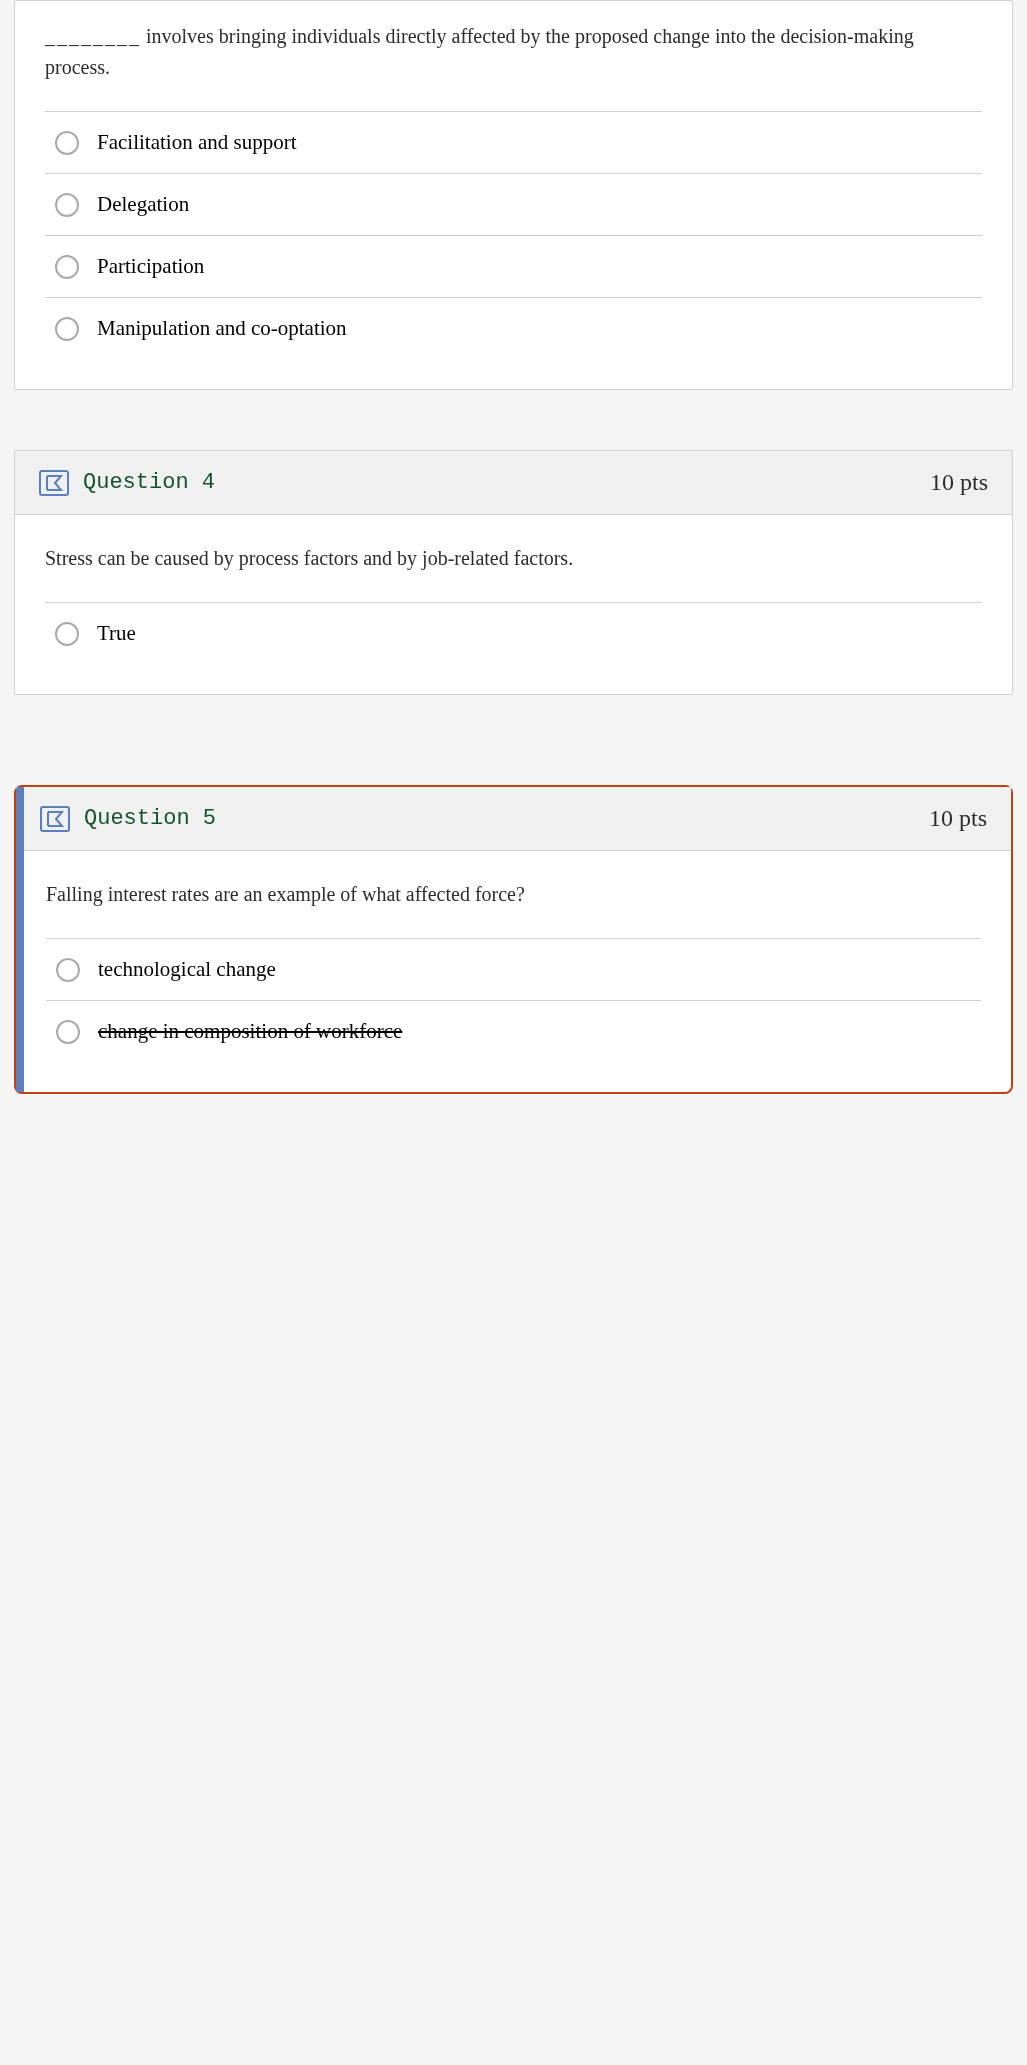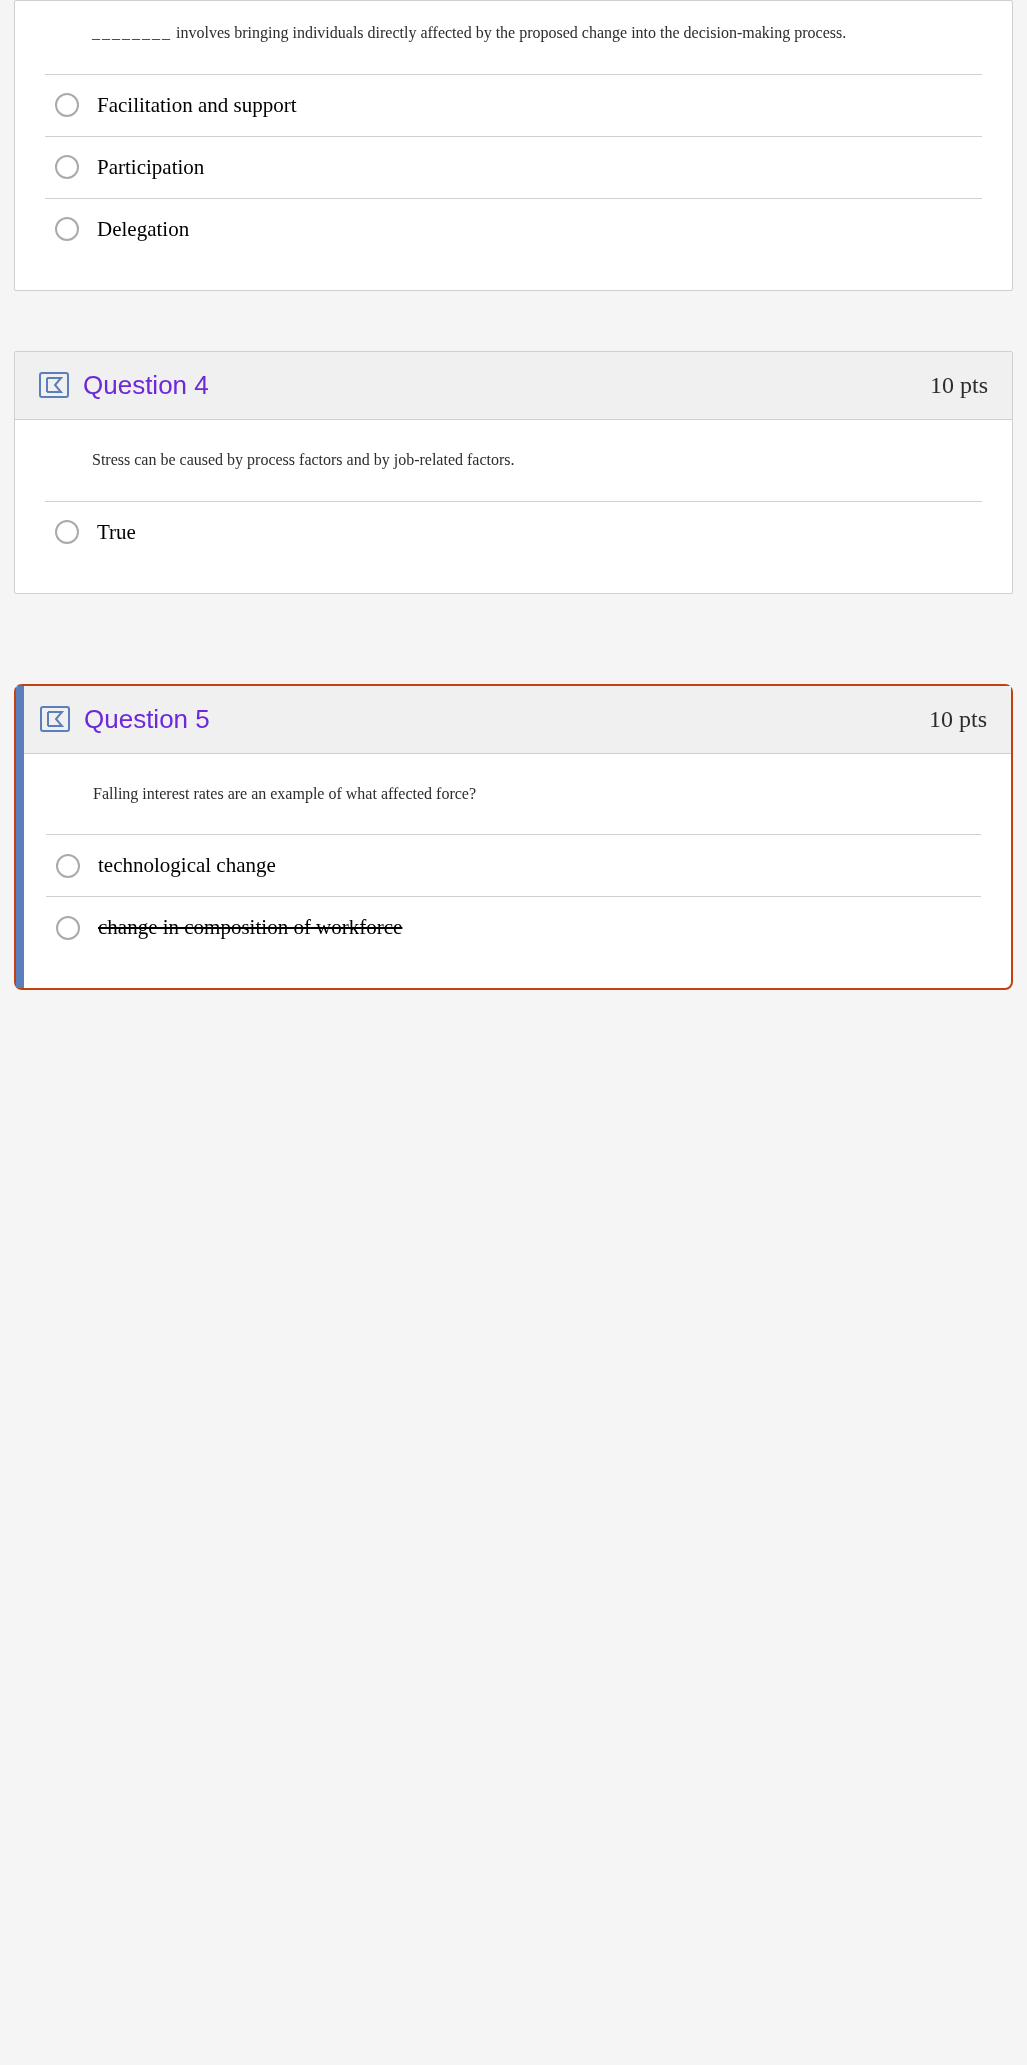--- a/index.html
+++ b/index.html
@@ -33,25 +33,24 @@
     
     .question-top-partial {
       background: #fff;
       border: 1px solid #d0d0d0;
       margin: 0 14px 30px 14px;
       border-radius: 2px;
       padding: 20px 30px 30px 30px;
     }
 
     .question-text {
-      font-size: 16px;
+      font-size: 20px;
       line-height: 1.55;
       color: #2c2c2c;
       margin-bottom: 28px;
-      margin-left: 47px;
     }
 
     .question-text .blank {
       letter-spacing: 2px;
     }
 
     .options-list {
       list-style: none;
       border-top: 1px solid #d0d0d0;
     }
@@ -96,24 +95,24 @@
       gap: 14px;
     }
 
     .question-flag-icon {
       width: 30px;
       height: 26px;
       flex-shrink: 0;
     }
 
     .question-title {
-      font-size: 26px;
+      font-size: 22px;
       font-weight: 500;
-      color: #6d28d9;
-      font-family: Liberation Sans, sans-serif;
+      color: #14532d;
+      font-family: Liberation Mono, monospace;
     }
 
     .question-pts {
       font-size: 24px;
       color: #2c2c2c;
       font-family: 'Georgia', serif;
     }
 
     .question-body {
       padding: 28px 30px 30px 30px;
@@ -154,25 +153,29 @@
 
   <div class="question-top-partial">
     <p class="question-text"><span class="blank">________</span> involves bringing individuals directly affected by the proposed change into the decision-making process.</p>
     <ul class="options-list">
       <li class="option-item">
         <div class="radio-circle"></div>
         <span>Facilitation and support</span>
       </li>
       <li class="option-item">
         <div class="radio-circle"></div>
+        <span>Delegation</span>
+      </li>
+      <li class="option-item">
+        <div class="radio-circle"></div>
         <span>Participation</span>
       </li>
       <li class="option-item">
         <div class="radio-circle"></div>
-        <span>Delegation</span>
+        <span>Manipulation and co-optation</span>
       </li>
     </ul>
   </div>
 
   <div class="spacer"></div>
 
   <div class="question-block">
     <div class="question-header">
       <div class="question-header-left">
         <svg class="question-flag-icon" viewBox="0 0 30 26" fill="none" xmlns="http://www.w3.org/2000/svg">

